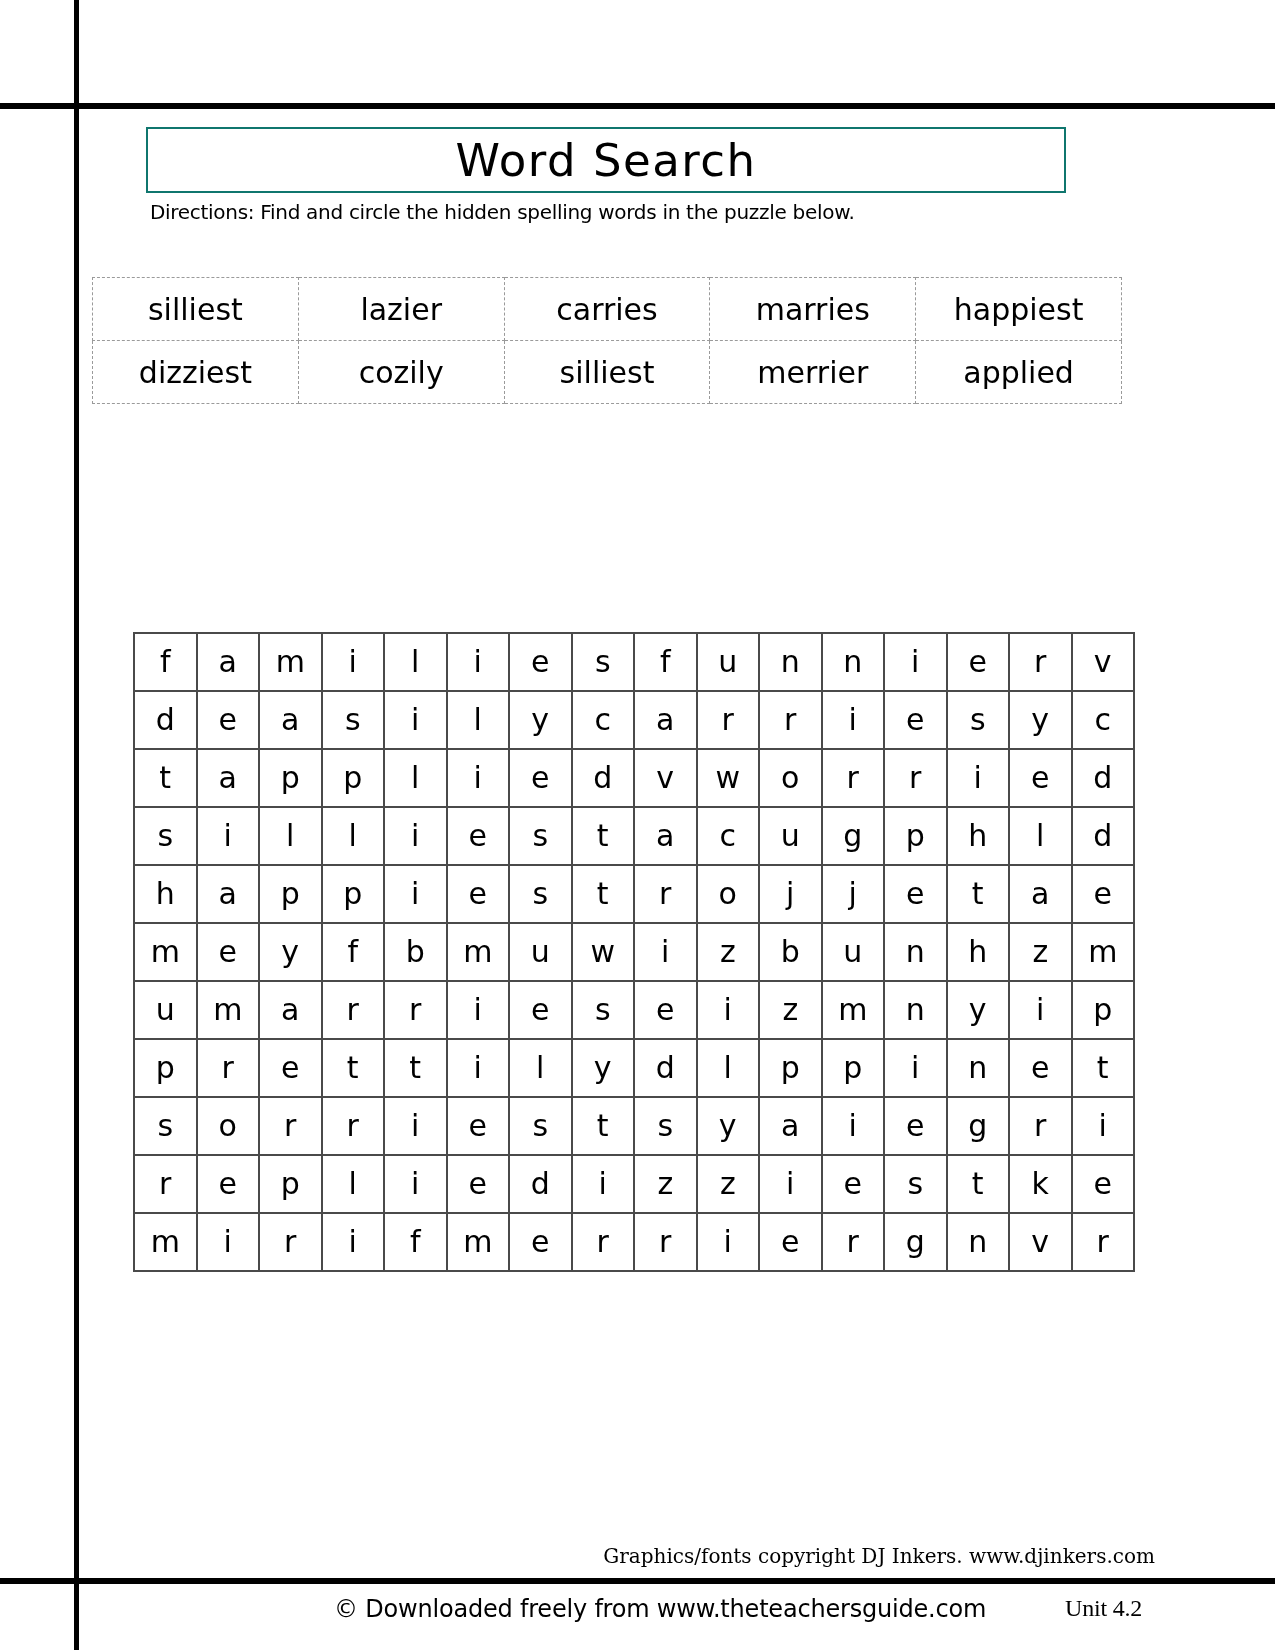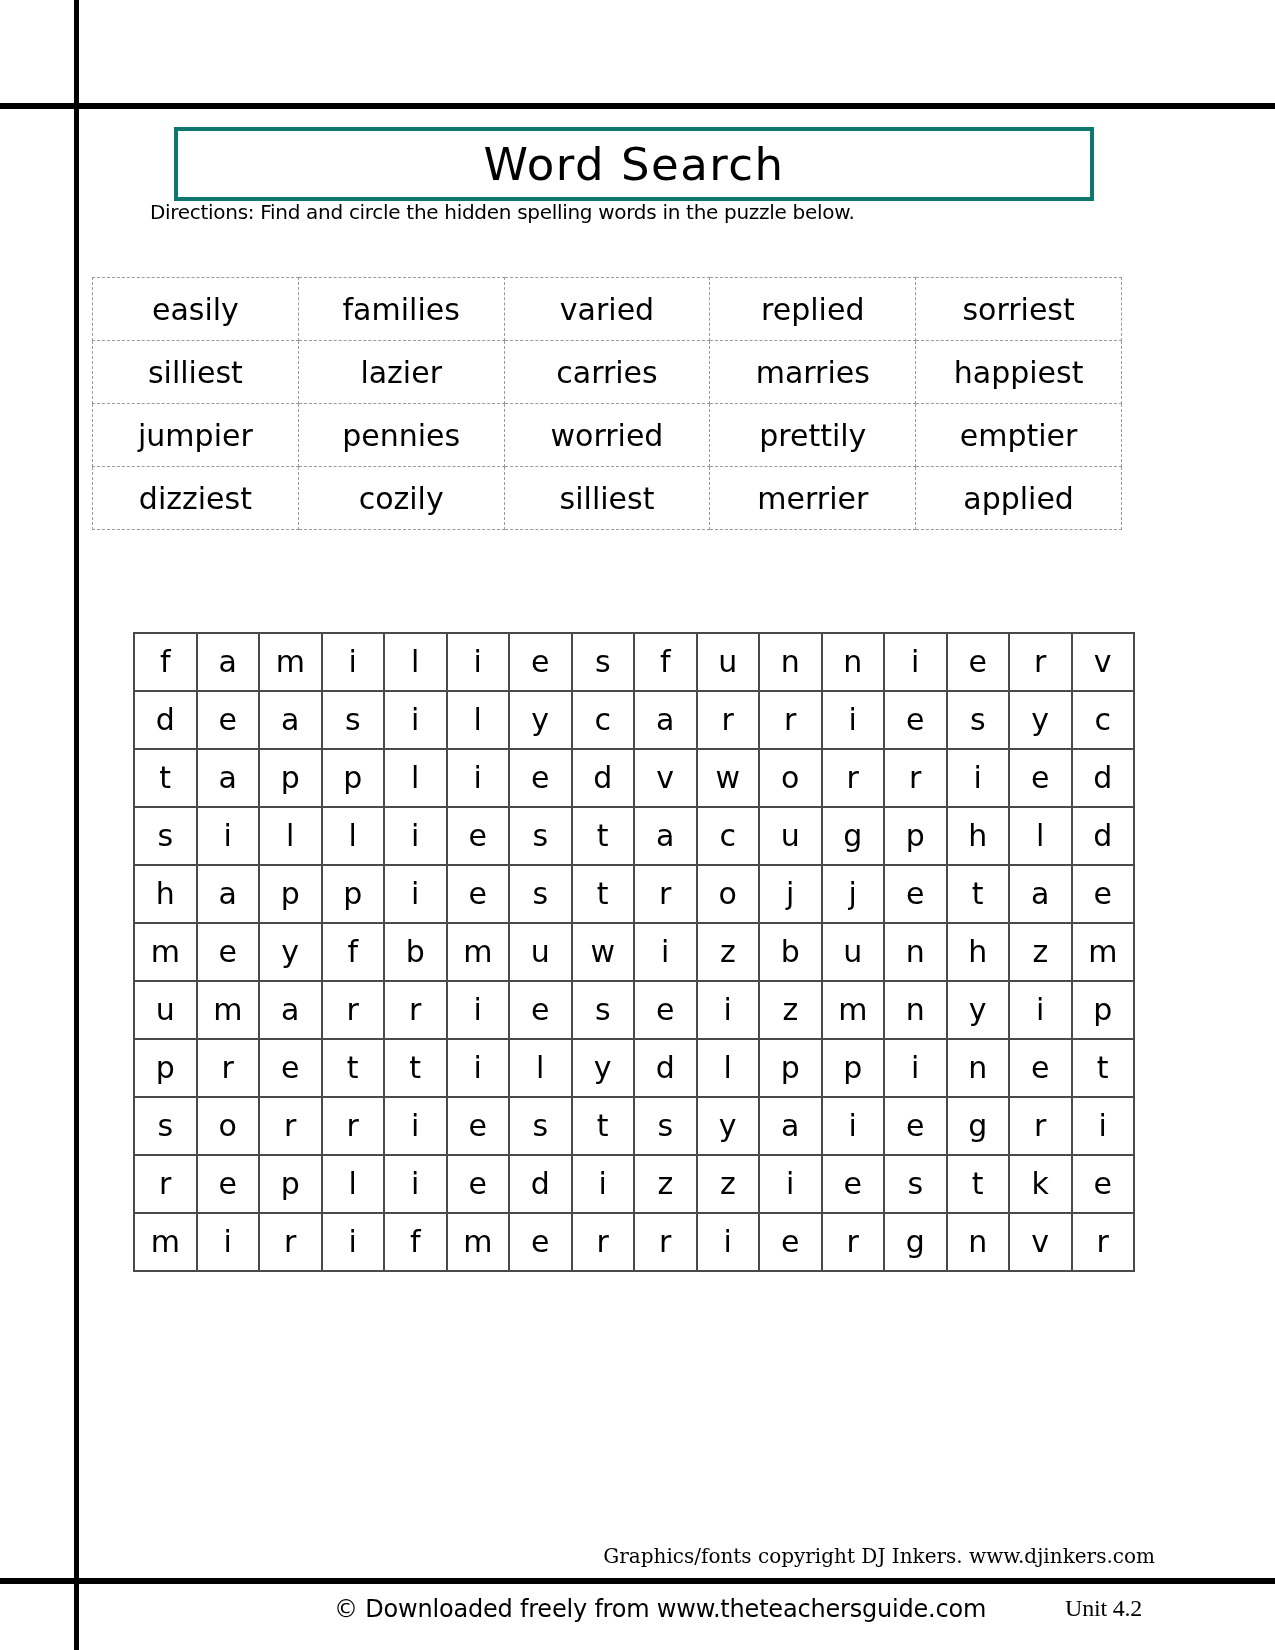--- a/index.html
+++ b/index.html
@@ -72,27 +72,26 @@
     margin-left: 2px;
     vertical-align: -4px;
   }
 
   
   .title-box {
     position: absolute;
     left: 146px;
     top: 127px;
     width: 920px;
-    height: 74px;
-    border: 4px solid #0f766e;
+    height: 66px;
+    border: 2px solid #0f766e;
     box-sizing: border-box;
     display: flex;
     align-items: center;
     justify-content: center;
-    margin-left: 28px;
   }
   .title-text {
     font-family: "DejaVu Sans", sans-serif;
     font-size: 45px;
     letter-spacing: 1.5px;
     line-height: 1;
     font-weight: 400;
   }
 
   
@@ -188,41 +187,27 @@
 
   <div class="title-box">
     <span class="title-text">Word Search</span>
   </div>
 
   <div class="directions">Directions: Find and circle the hidden spelling words in the puzzle below.</div>
 
   <table class="wordlist">
     <tbody id="wordlist-body">
         <tr>
-          <td>easily</td>
-          <td>families</td>
-          <td>varied</td>
-          <td>replied</td>
-          <td>sorriest</td>
-        </tr>
-        <tr>
           <td>silliest</td>
           <td>lazier</td>
           <td>carries</td>
           <td>marries</td>
           <td>happiest</td>
         </tr>
         <tr>
-          <td>jumpier</td>
-          <td>pennies</td>
-          <td>worried</td>
-          <td>prettily</td>
-          <td>emptier</td>
-        </tr>
-        <tr>
           <td>dizziest</td>
           <td>cozily</td>
           <td>silliest</td>
           <td>merrier</td>
           <td>applied</td>
         </tr>
       </tbody>
   </table>
 
   <table class="puzzle">

